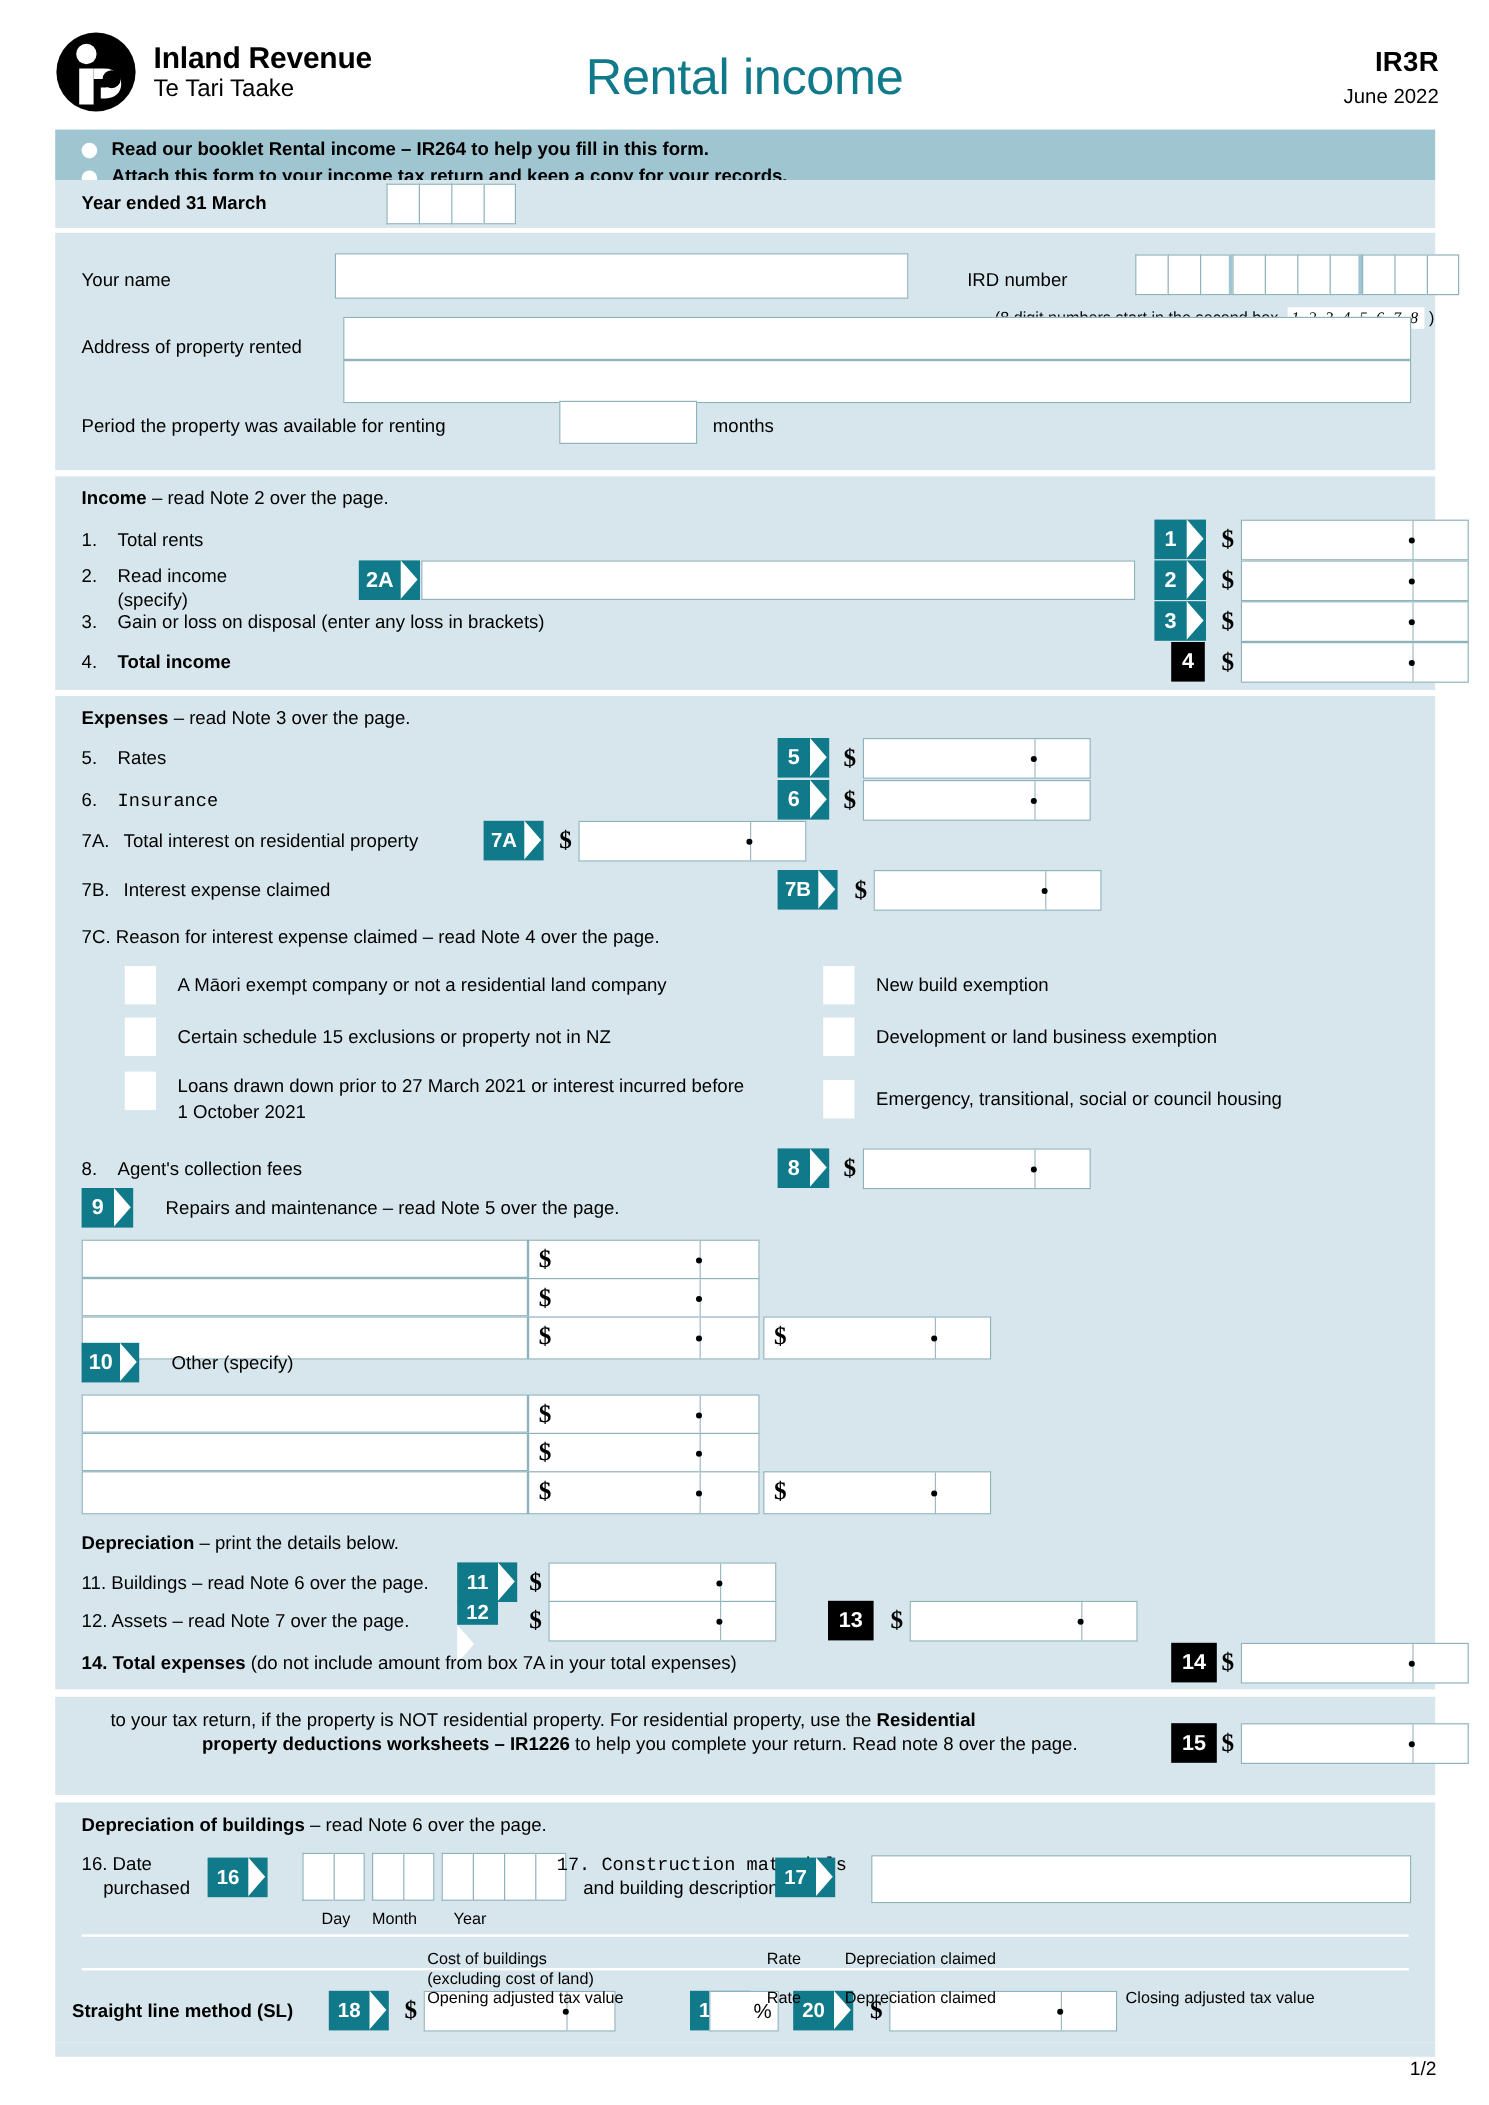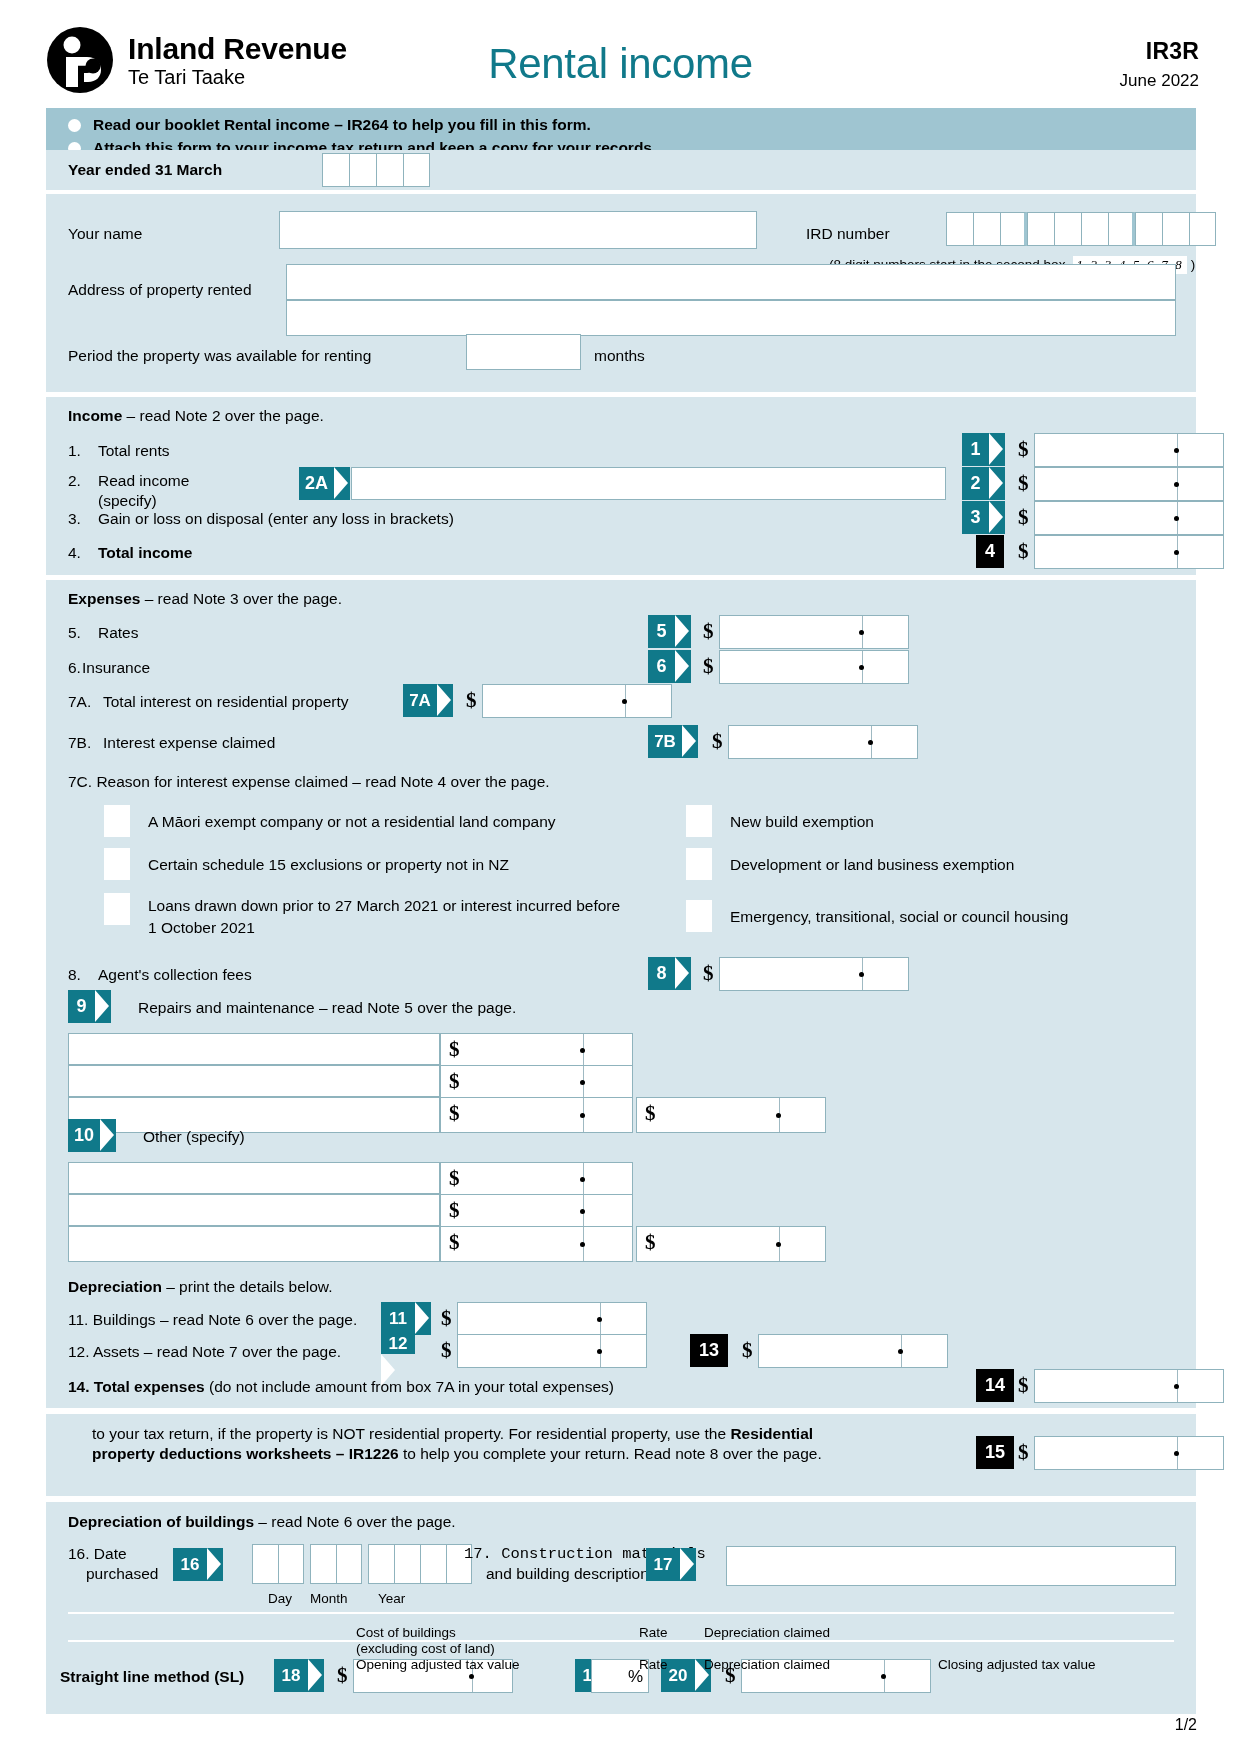--- a/index.html
+++ b/index.html
@@ -11,21 +11,21 @@
     color: #000;
     position: relative;
     overflow: hidden;
   }
   .page { position: absolute; left: 0; top: 0; width: 1241px; height: 1754px; }
 
   
   .header { position: absolute; left: 0; top: 0; width: 1241px; height: 108px; background: #fff; }
   .logo-wrap { position: absolute; left: 46px; top: 26px; display: flex; align-items: center; gap: 14px; }
   .logo-mark { width: 68px; height: 68px; position: relative; }
-  .logo-text-1 { font-size: 30px; font-weight: bold; letter-spacing: -0.2px; line-height: 1.12; }
+  .logo-text-1 { font-size: 25px; font-weight: bold; letter-spacing: -0.2px; line-height: 1.12; }
   .logo-text-2 { font-size: 20px; font-weight: normal; line-height: 1.12; }
   .title { position: absolute; left: 0; top: 40px; width: 1241px; text-align: center;
            font-size: 42px; color: #10798a; font-weight: normal; letter-spacing: -0.3px; }
   .form-code { position: absolute; right: 42px; top: 38px; text-align: right; }
   .form-code .code { font-size: 23px; font-weight: bold; letter-spacing: 0.2px; }
   .form-code .date { font-size: 17px; margin-top: 6px; }
 
   
   .block { position: absolute; left: 46px; width: 1150px; background: #d7e6ec; }
   .band  { background: #9fc5d1; }
@@ -229,21 +229,21 @@
       <span class="sq">5</span>
         <span class="arw"></span>
     </div>
     <div class="money" style="position:absolute;left:673px;top:35px;width:190px;">
       <span class="dollar">$</span>
       <span class="dec" style="left:142px;"></span>
       <span class="dot" style="left:139px;"></span>
     </div>
 
     <div style="position:absolute;left:22px;top:78px;" class="lbl">6.</div>
-    <div style="position:absolute;left:36px;top:78px;" class="lbl">Insurance</div>
+    <div style="position:absolute;left:52px;top:78px;font-family:Liberation Mono, monospace;" class="lbl">Insurance</div>
     <div class="marker" style="position:absolute;left:602px;top:70px;">
       <span class="sq">6</span>
         <span class="arw"></span>
     </div>
     <div class="money" style="position:absolute;left:673px;top:70px;width:190px;">
       <span class="dollar">$</span>
       <span class="dec" style="left:142px;"></span>
       <span class="dot" style="left:139px;"></span>
     </div>
 
@@ -417,21 +417,21 @@
       <span class="dec" style="left:142px;"></span>
       <span class="dot" style="left:139px;"></span>
     </div>
   </div>
 
   <div class="gap" style="top:1408px;height:6px;"></div>
 
   <div class="block" style="top:1414px;height:82px;">
     <div style="position:absolute;left:22px;top:10px;width:830px;">
       <div class="lbl" style="padding-left:24px;"><span>to your tax return, if the property is NOT residential property. For residential property, use the </span><span class="lbl-b">Residential</span></div>
-      <div class="lbl" style="padding-left:24px;"><span class="lbl-b">property deductions worksheets – IR1226</span><span> to help you complete your return. Read note 8 over the page.</span></div>
+      <div class="lbl" style="padding-left:24px;text-align:right;"><span class="lbl-b">property deductions worksheets – IR1226</span><span> to help you complete your return. Read note 8 over the page.</span></div>
     </div>
     <div class="marker black" style="position:absolute;left:930px;top:22px;">
       <span class="sq">15</span>
     </div>
     <div class="money" style="position:absolute;left:988px;top:22px;width:190px;">
       <span class="dollar">$</span>
       <span class="dec" style="left:142px;"></span>
       <span class="dot" style="left:139px;"></span>
     </div>
   </div>

